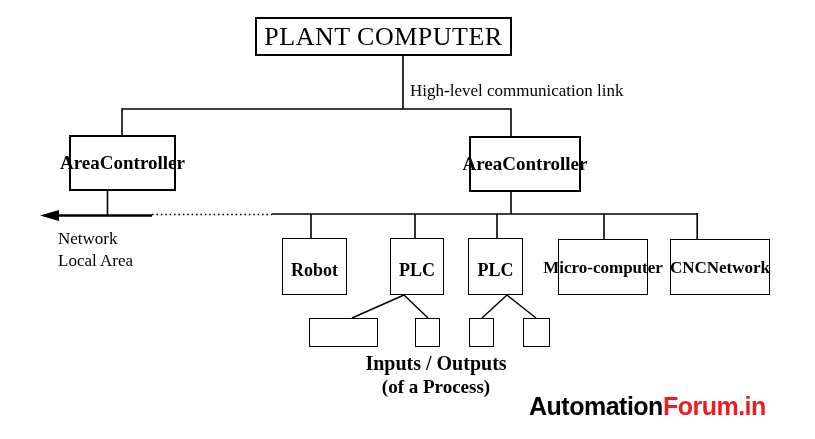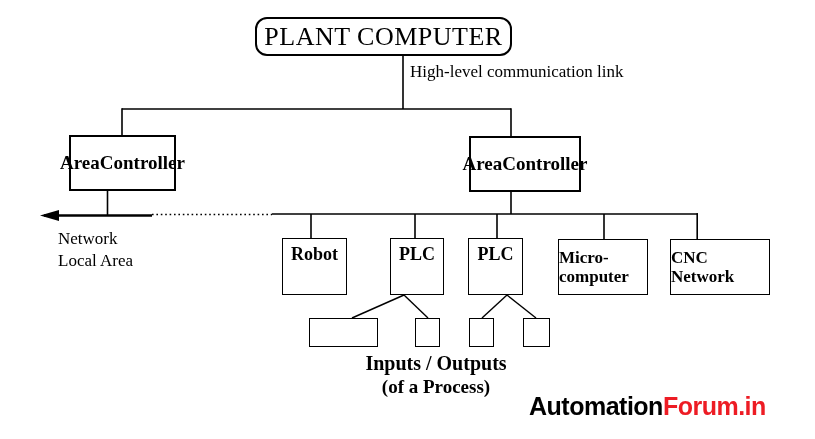--- a/index.html
+++ b/index.html
@@ -31,44 +31,43 @@
     text-align: center;
     line-height: 1.05;
   }
   .node-title {
     font-size: 26px;
     font-weight: 400;
     display: flex;
     align-items: center;
     justify-content: center;
     letter-spacing: 0.5px;
-    border-radius: 12px;
   }
   .node-2line {
     font-weight: 700;
     font-size: 19px;
     display: flex;
     flex-direction: row;
     align-items: center;
     justify-content: center;
     line-height: 20px;
   }
   .node-leaf {
     border-width: 1.5px;
     font-weight: 700;
     font-size: 18px;
-    padding-top: 6px;
+    padding-top: 22px;
   }
   .node-leaf2 {
     border-width: 1.5px;
     font-weight: 700;
     font-size: 17px;
     display: flex;
-    flex-direction: column;
-    align-items: flex-start;
+    flex-direction: row;
+    align-items: center;
     justify-content: center;
     line-height: 19px;
   }
   .node-io {
     border-width: 1.4px;
   }
   .float-label {
     position: absolute;
     font-size: 17px;
     line-height: 22px;
@@ -130,21 +129,21 @@
     <line x1="404" y1="295" x2="352" y2="318" stroke="#000" stroke-width="1.4"></line>
     <line x1="404" y1="295" x2="428" y2="318" stroke="#000" stroke-width="1.4"></line>
     <line x1="507" y1="295" x2="482" y2="318" stroke="#000" stroke-width="1.4"></line>
     <line x1="507" y1="295" x2="536" y2="318" stroke="#000" stroke-width="1.4"></line>
   </svg>
 
   <div class="node node-title" style="left:255px; top:17px; width:257px; height:39px;">
     <span>PLANT COMPUTER</span>
   </div>
 
-  <div class="float-label" style="left:410px; top:61px;text-align:center;">High-level communication link</div>
+  <div class="float-label" style="left:410px; top:80px;text-align:center;">High-level communication link</div>
 
   <div class="node node-2line" style="left:69px; top:135px; width:107px; height:56px;">
     <span>Area</span>
     <span>Controller</span>
   </div>
 
   <div class="node node-2line" style="left:469px; top:136px; width:112px; height:56px;">
     <span>Area</span>
     <span>Controller</span>
   </div>

